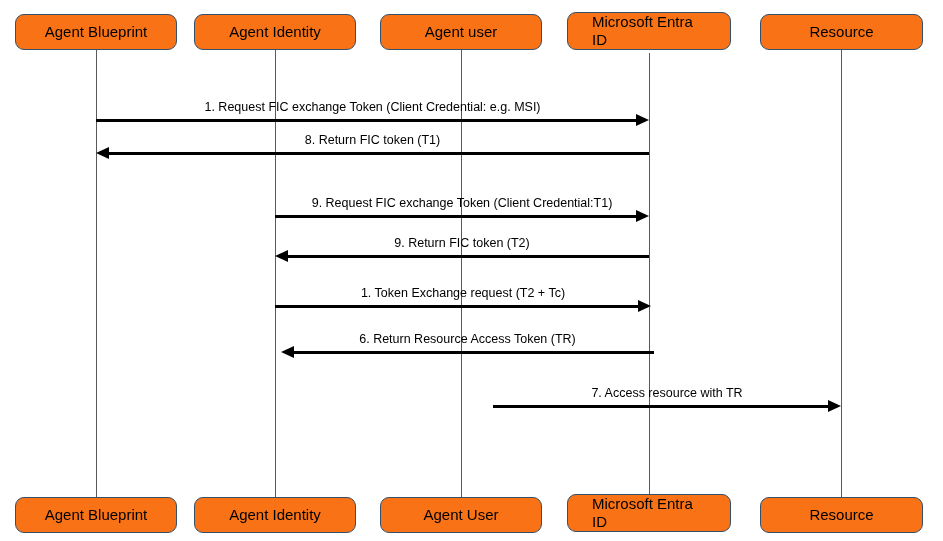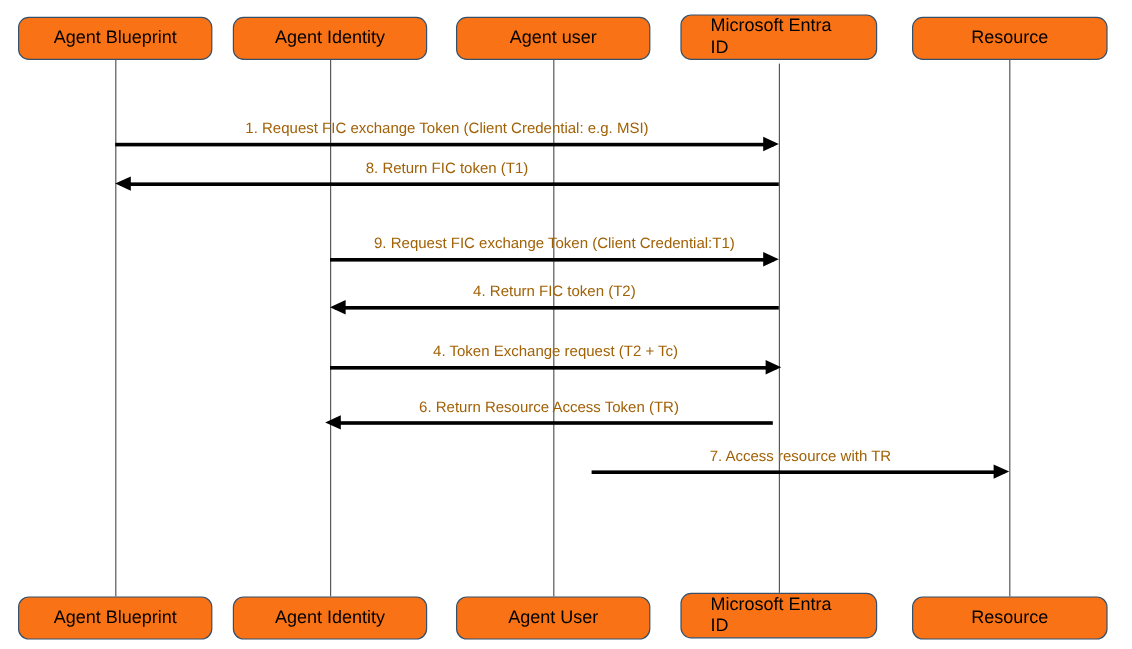--- a/index.html
+++ b/index.html
@@ -44,21 +44,21 @@
 
   
   .message {
     position: absolute;
   }
   .msg-label {
     height: 16px;
     text-align: center;
     font-size: 12.5px;
     line-height: 16px;
-    color: #a16207;
+    color: #000000;
     white-space: nowrap;
   }
   .msg-arrow {
     position: relative;
     height: 3px;
     margin-top: 4px;
     background: #000000;
   }
   .message.right .msg-arrow { margin-right: 4px; }
   .message.left  .msg-arrow { margin-left: 4px; }
@@ -115,32 +115,32 @@
     <div class="msg-label">8. Return FIC token (T1)</div>
     <div class="msg-arrow"></div>
   </div>
 
   <div class="message right" style="left:275px; top:195px; width:374px;">
     <div class="msg-label">9. Request FIC exchange Token (Client Credential:T1)</div>
     <div class="msg-arrow"></div>
   </div>
 
   <div class="message left" style="left:275px; top:235px; width:374px;">
-    <div class="msg-label">4. Return FIC token (T2)</div>
+    <div class="msg-label">9. Return FIC token (T2)</div>
     <div class="msg-arrow"></div>
   </div>
 
   <div class="message right" style="left:275px; top:285px; width:376px;">
-    <div class="msg-label">4. Token Exchange request (T2 + Tc)</div>
+    <div class="msg-label">1. Token Exchange request (T2 + Tc)</div>
     <div class="msg-arrow"></div>
   </div>
 
-  <div class="message left" style="left:271px; top:331px; width:373px;">
+  <div class="message left" style="left:281px; top:331px; width:373px;">
     <div class="msg-label">6. Return Resource Access Token (TR)</div>
     <div class="msg-arrow"></div>
   </div>
 
-  <div class="message right" style="left:461px; top:372px; width:380px;padding-left:32px;">
+  <div class="message right" style="left:461px; top:385px; width:380px;padding-left:32px;">
     <div class="msg-label">7. Access resource with TR</div>
     <div class="msg-arrow"></div>
   </div>
 
 </div>
 
 </body></html>

